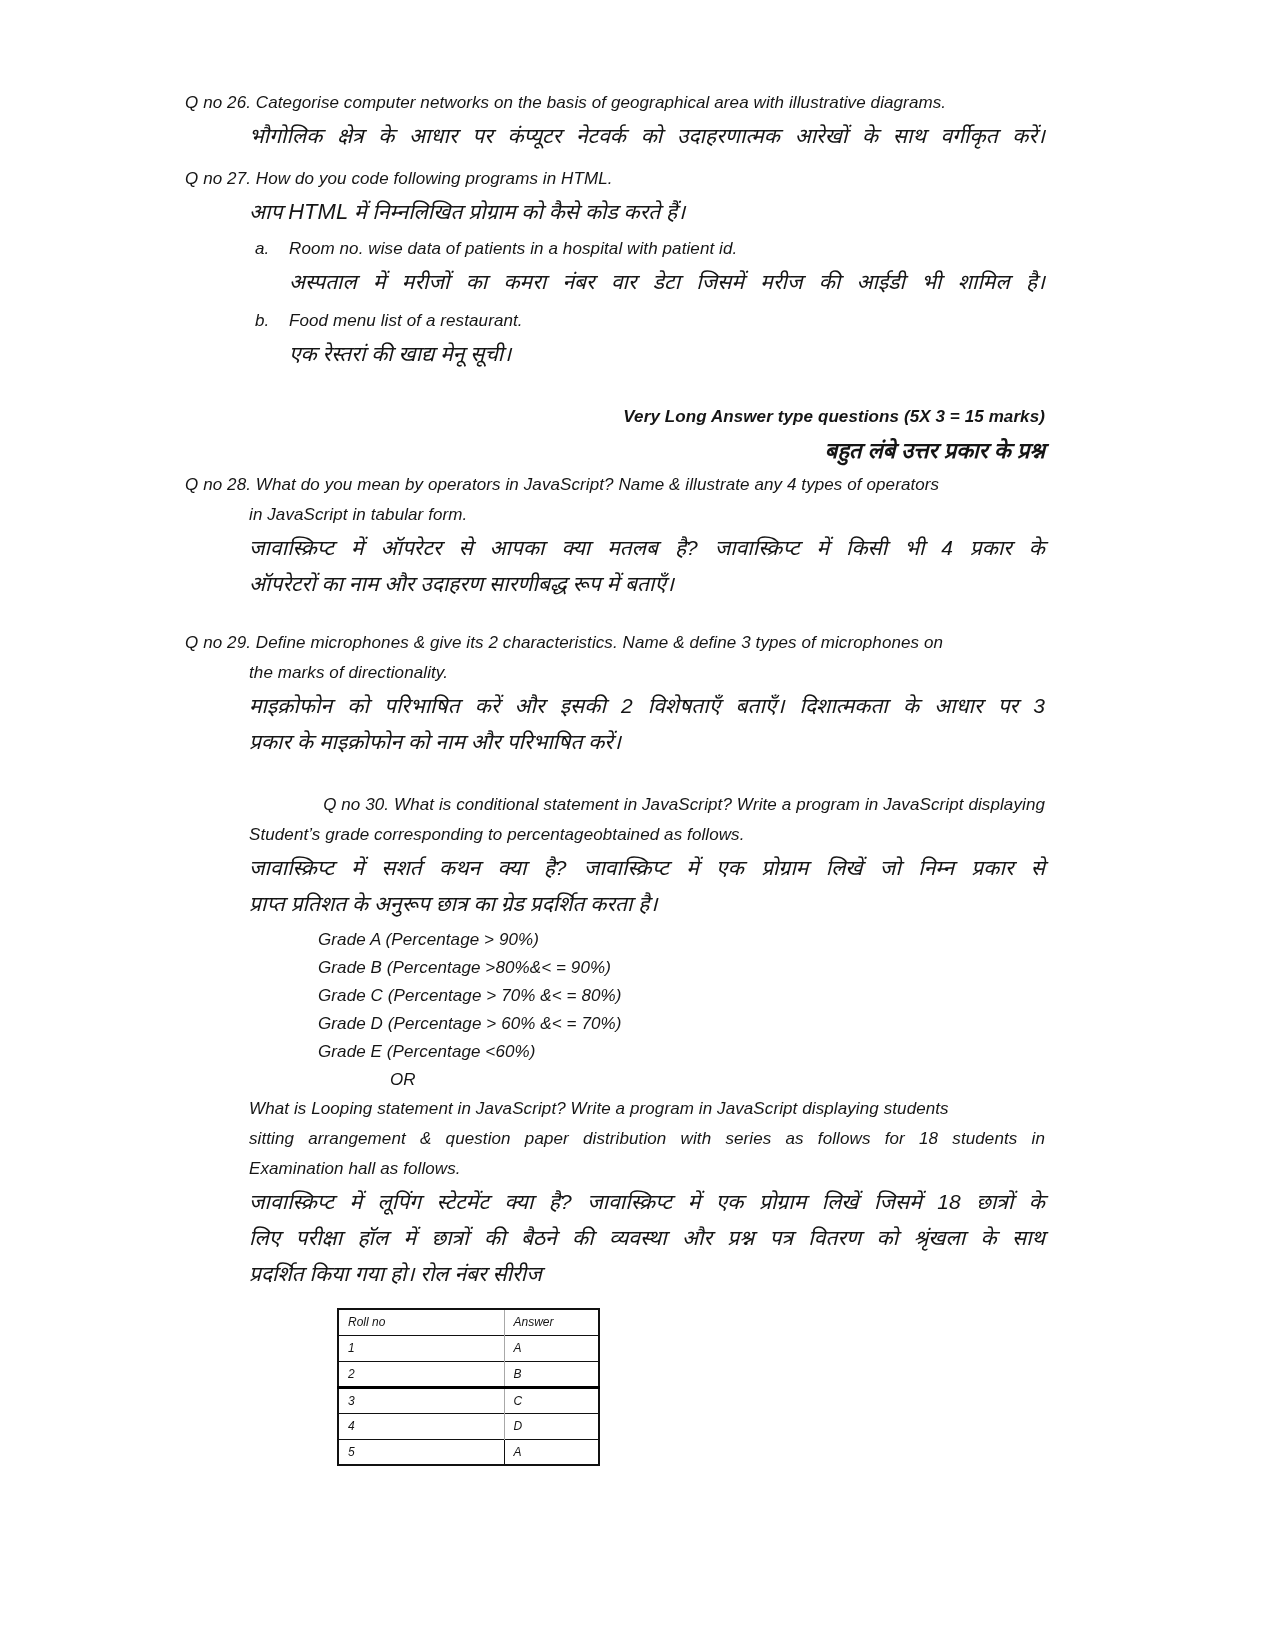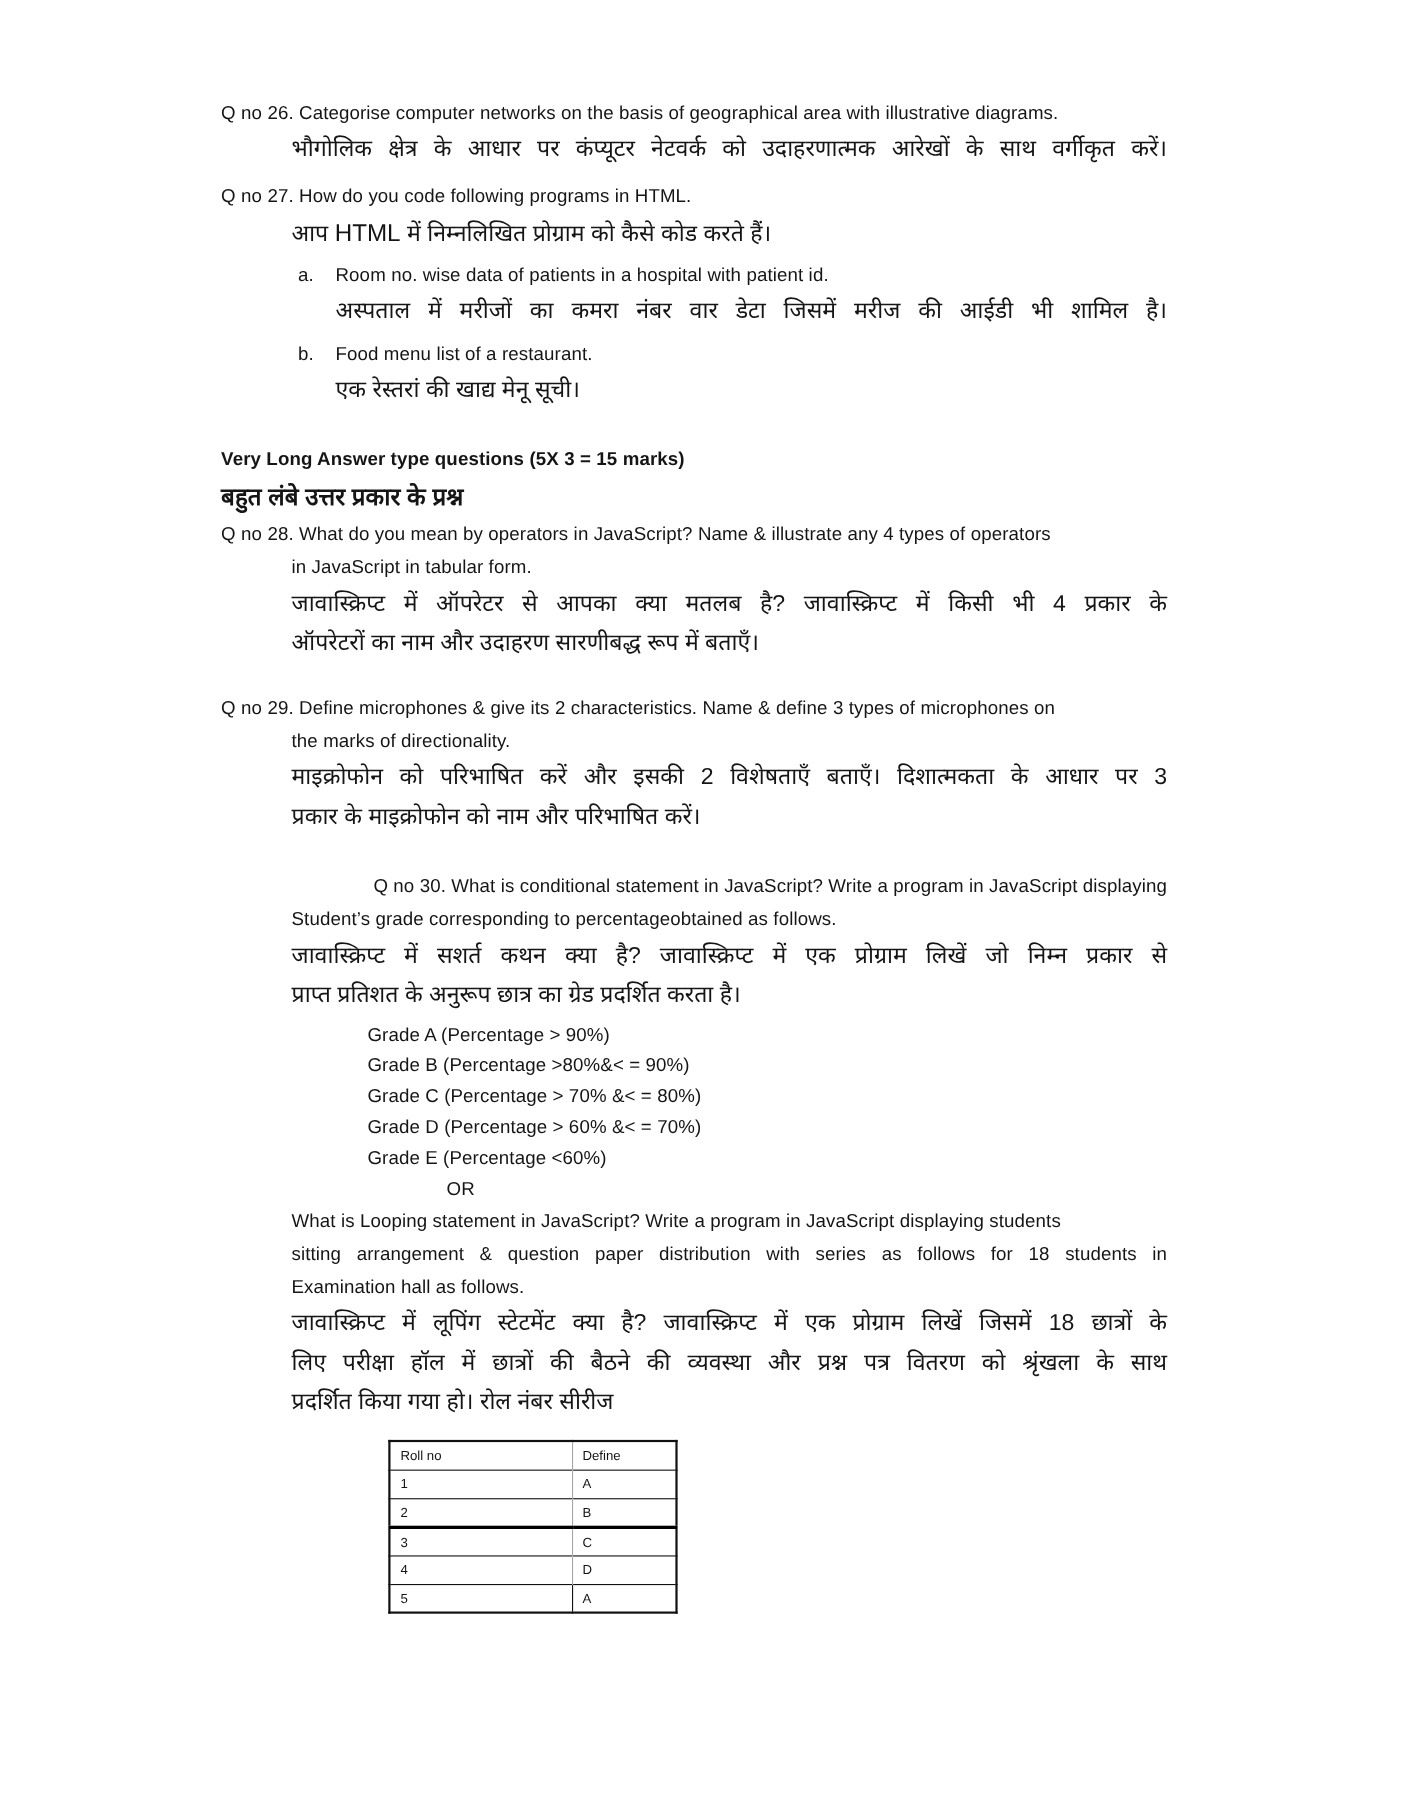--- a/index.html
+++ b/index.html
@@ -5,33 +5,34 @@
   * { margin: 0; padding: 0; box-sizing: border-box; }
   html, body { background: #ffffff; }
   body {
     width: 1275px; height: 1651px;
     position: relative;
     font-family: "Liberation Sans", "DejaVu Sans", sans-serif;
     color: #151515;
   }
   .doc {
     position: absolute;
-    left: 201px; top: 88px;
+    left: 185px; top: 88px;
     width: 860px;
+    font-style: italic;
   }
   .en { font-size: 17px; line-height: 30px; letter-spacing: 0.1px; }
   .hi { font-size: 21px; line-height: 36px; }
   .cont { margin-left: 64px; }           
   .j { text-align: justify; text-align-last: justify; }
   .li-en { margin-left: 70px; }          
   .li-label { display: inline-block; width: 34px; }
   .li-hi { margin-left: 104px; }         
   .grade { margin-left: 133px; line-height: 28px; }
   .or { margin-left: 205px; line-height: 28px; }
-  .center { text-align: left; }
+  .center { text-align: right; }
   .bold { font-weight: bold; }
   .hi-head { font-size: 22px; line-height: 38px; }
   .latin-in-hindi { font-size: 22px; }
   .mt1 { margin-top: 10px; }
   .mt2 { margin-top: 4px; }
   .mt3 { margin-top: 6px; }
   .mt-head { margin-top: 30px; }
   .mt-q29 { margin-top: 26px; }
   .mt-q30 { margin-top: 30px; text-align: right; }
   .mt-grades { margin-top: 4px; }
@@ -99,21 +100,21 @@
   <div class="en cont j">sitting arrangement &amp; question paper distribution with series as follows for 18 students in</div>
   <div class="en cont">Examination hall as follows.</div>
   <div class="hi cont j">जावास्क्रिप्ट में लूपिंग स्टेटमेंट क्या है? जावास्क्रिप्ट में एक प्रोग्राम लिखें जिसमें 18 छात्रों के</div>
   <div class="hi cont j">लिए परीक्षा हॉल में छात्रों की बैठने की व्यवस्था और प्रश्न पत्र वितरण को श्रृंखला के साथ</div>
   <div class="hi cont">प्रदर्शित किया गया हो। रोल नंबर सीरीज</div>
 
   <table class="roll">
     <tbody>
       <tr>
         <td class="c1">Roll no</td>
-        <td class="c2">Define</td>
+        <td class="c2">Answer</td>
       </tr>
       <tr>
         <td class="c1">1</td>
         <td class="c2">A</td>
       </tr>
       <tr class="thick">
         <td class="c1">2</td>
         <td class="c2">B</td>
       </tr>
       <tr>

